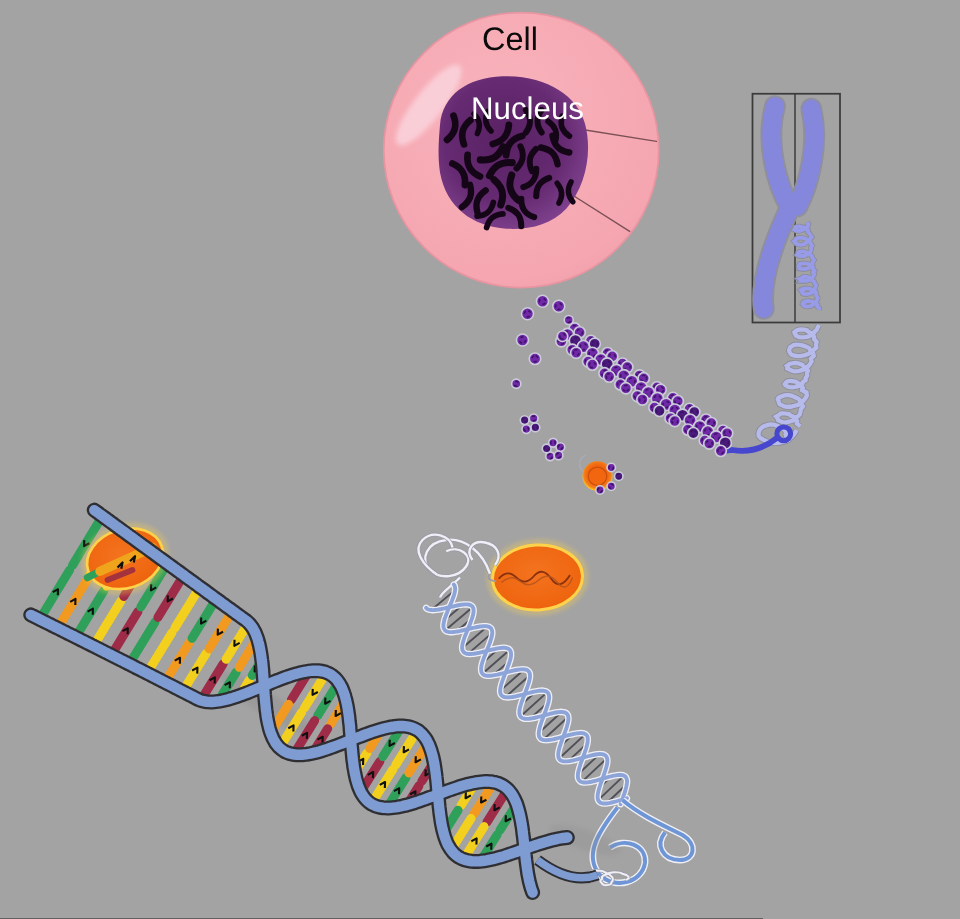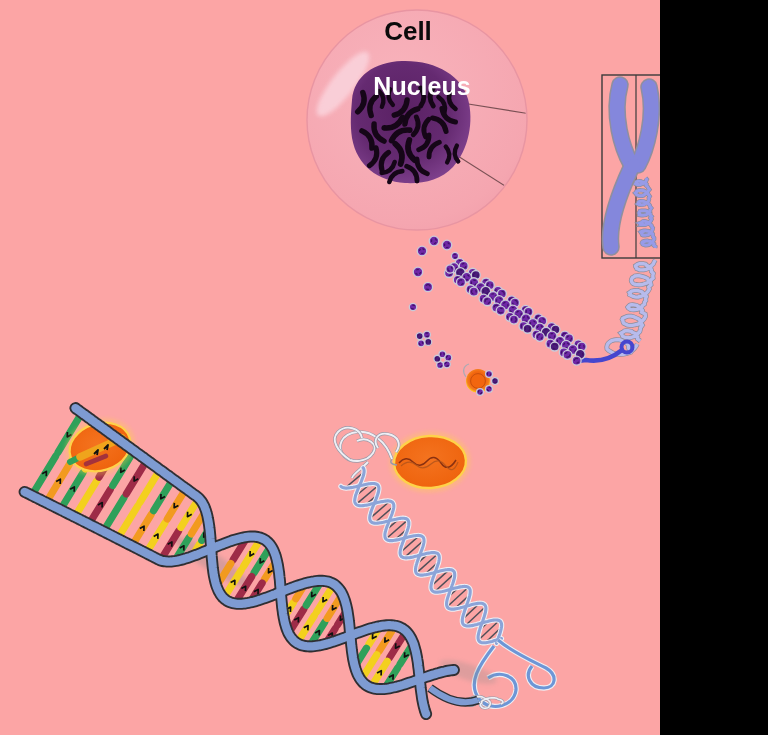--- a/index.html
+++ b/index.html
@@ -1,17 +1,17 @@
 <!DOCTYPE html>
 <html><head>
 <meta charset="utf-8">
 <style>
   html,body{margin:0;padding:0;background:#000;}
-  .stage{position:relative;width:660px;height:735px;background:#fca5a5;overflow:hidden;
-         font-family:"Liberation Sans", sans-serif;font-weight:bold;}
+  .stage{position:relative;width:768px;height:735px;background:#a3a3a3;overflow:hidden;
+         font-family:"Liberation Sans", sans-serif;}
   svg{display:block;}
   text{font-family:"Liberation Sans", sans-serif;}
   .cell-label{font-size:26px;fill:#0B0B0B;}
   .nucleus-label{font-size:25px;fill:#FFFFFF;}
 </style>
 </head>
 <body>
 
 <div class="stage">
 <svg id="scene" width="768" height="735" viewBox="0 0 768 735">

